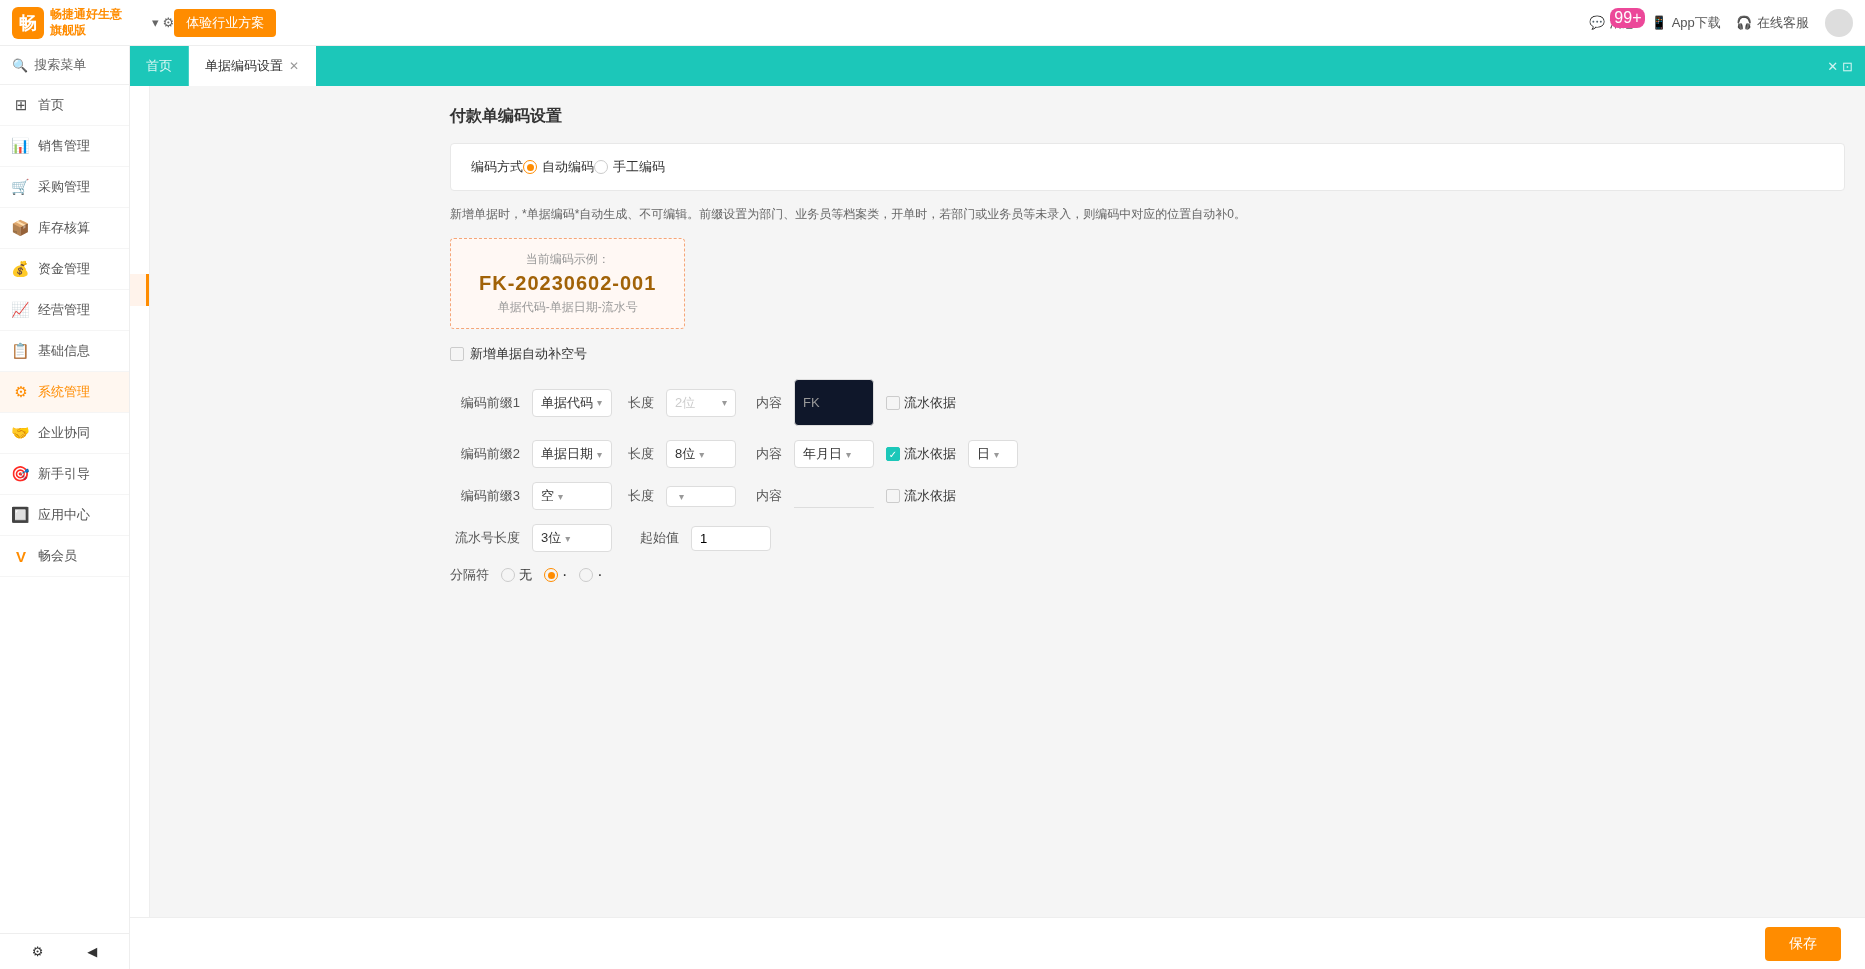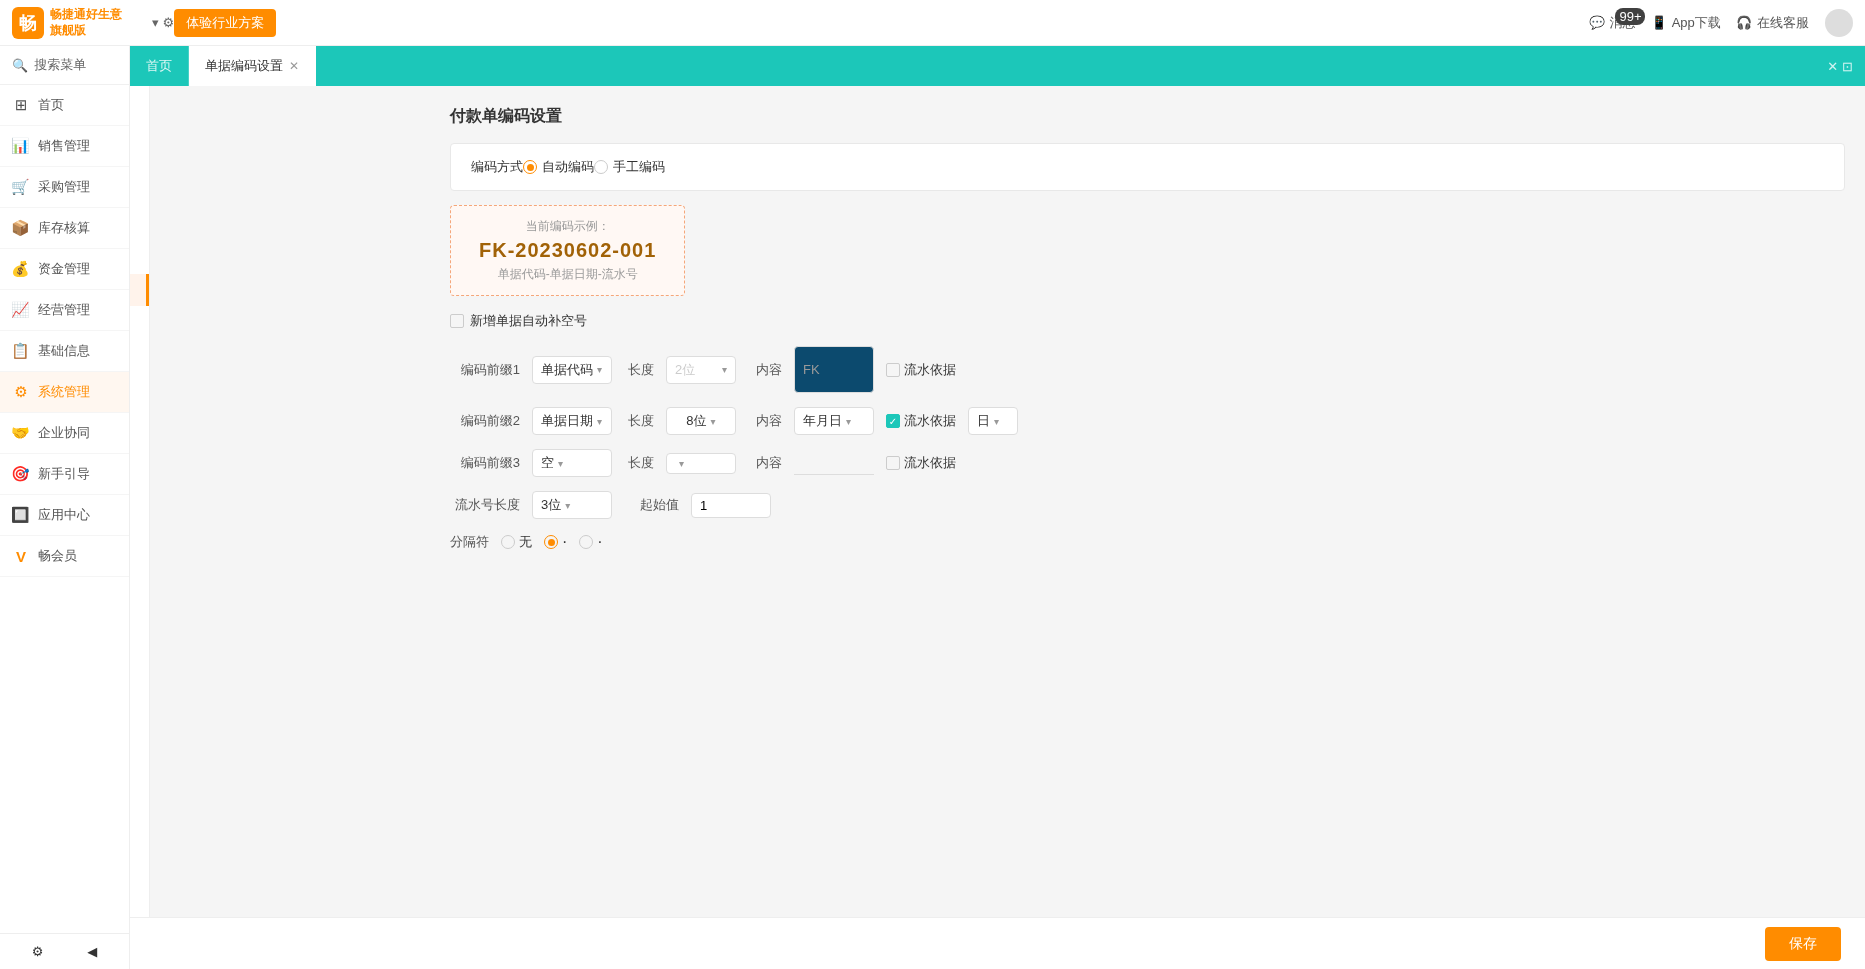--- a/index.html
+++ b/index.html
@@ -44,25 +44,25 @@
     }
     .topbar-right {
       display: flex; align-items: center; gap: 16px;
       color: #555; font-size: 13px;
     }
     .topbar-right-item {
       display: flex; align-items: center; gap: 4px; cursor: pointer;
       position: relative;
     }
     .badge {
-      background: #404040;
+      background: #ec4899;
       color: #fff;
       border-radius: 8px;
       padding: 1px 4px;
-      font-size: 13px;
+      font-size: 16px;
       position: absolute;
       top: -6px; right: -10px;
     }
     .user-avatar {
       width: 28px; height: 28px; border-radius: 50%;
       background: #ddd;
     }
 
     
     .nav-tabs {
@@ -254,21 +254,21 @@
       width: 70px;
       color: #555;
       text-align: right;
       flex-shrink: 0;
     }
     .form-input-static {
       border: 1px solid #ddd;
       border-radius: 4px;
       padding: 15px 8px;
       min-width: 80px;
-      background: #0c4a6e;
+      background: #0f172a;
       color: #999;
       font-size: 13px;
     }
     .select-arrow { color: #999; font-size: 10px; }
 
     .length-label { color: #555; margin-left: 4px; }
     .content-label { color: #555; margin-left: 8px; }
 
     .checkbox-inline {
       display: flex; align-items: center; gap: 4px;
@@ -523,20 +523,21 @@
           <span>自动编码</span>
         </label>
         <label>
           <div class="radio-dot"></div>
           <span>手工编码</span>
         </label>
       </div>
     </div>
 
     
+    <div class="info-text">新增单据时，*单据编码*自动生成、不可编辑。前缀设置为部门、业务员等档案类，开单时，若部门或业务员等未录入，则编码中对应的位置自动补0。</div>
 
     
     <div class="code-preview">
       <div style="font-size:12px;color:#999;margin-bottom:4px;">当前编码示例：</div>
       <div class="code-preview-main">FK-20230602-001</div>
       <div class="code-preview-sub">单据代码-单据日期-流水号</div>
     </div>
 
     
     <div class="checkbox-row">
@@ -565,21 +566,21 @@
     </div>
 
     
     <div class="form-row">
       <span class="form-label">编码前缀2</span>
       <div class="dropdown-select">
         <span>单据日期</span>
         <span class="select-arrow">▾</span>
       </div>
       <span class="length-label">长度</span>
-      <div class="dropdown-select" style="min-width:70px;justify-content:center;">
+      <div class="dropdown-select" style="min-width:70px;">
         <span>8位</span>
         <span class="select-arrow">▾</span>
       </div>
       <span class="content-label">内容</span>
       <div class="dropdown-select">
         <span>年月日</span>
         <span class="select-arrow">▾</span>
       </div>
       <div class="checkbox-inline">
         <div class="checkbox-checked">✓</div>

